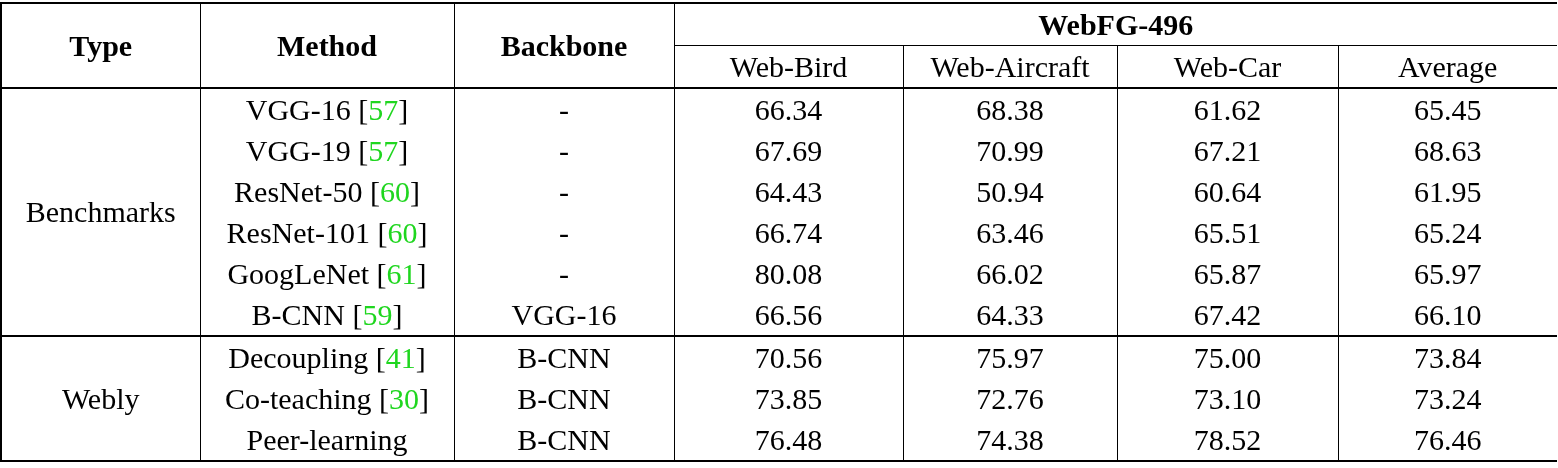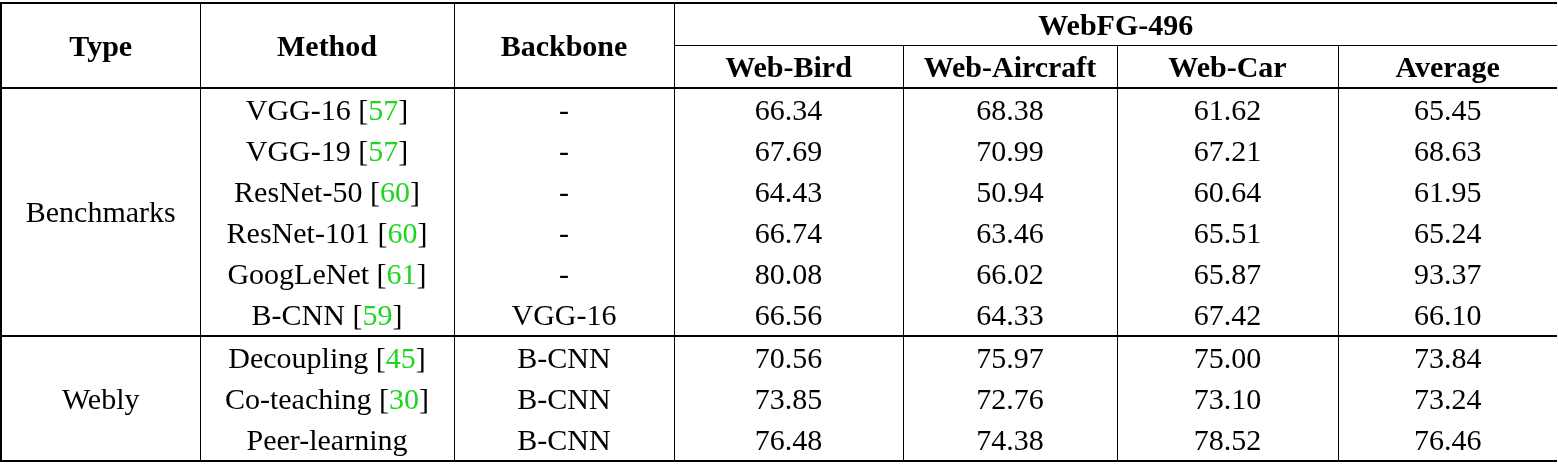--- a/index.html
+++ b/index.html
@@ -14,21 +14,21 @@
     line-height: 1;
   }
   col.c-type { width: 199px; }
   col.c-method { width: 254px; }
   col.c-backbone { width: 220px; }
   col.c-bird { width: 229px; }
   col.c-aircraft { width: 214px; }
   col.c-car { width: 221px; }
   col.c-avg { width: 219px; }
   tr.h1 th { height: 41px; border-top: 2px solid #000; font-weight: bold; }
-  tr.h2 th { height: 41px; font-weight: bold; border-top: 1.5px solid #000; margin-top: 33px; }
+  tr.h2 th { height: 41px; font-weight: normal; border-top: 1.5px solid #000; margin-top: 33px; }
   .vl { border-left: 1.5px solid #000; }
   .tl { border-left: 2px solid #000; }
   th.tall { font-weight: bold; border-bottom: 2px solid #000; }
   tr.h2 th { border-bottom: 2px solid #000; }
   tr.body-row td { height: 41px; }
   tr.group-start td { border-top: 2px solid #000; }
   tr.last-row td { border-bottom: 2.5px solid #000; }
   td.method { text-align: right; padding-right: 22px; }
   .ref { color: #1fd61f; }
   .bold { font-weight: normal; }
@@ -94,34 +94,34 @@
       <td class="vl">63.46</td>
       <td class="vl">65.51</td>
       <td class="vl">65.24</td>
     </tr>
     <tr class="body-row">
       <td class="vl method"><span>GoogLeNet</span> [<span class="ref">61</span>]</td>
       <td class="vl">-</td>
       <td class="vl">80.08</td>
       <td class="vl">66.02</td>
       <td class="vl">65.87</td>
-      <td class="vl">93.37</td>
+      <td class="vl">65.97</td>
     </tr>
     <tr class="body-row">
       <td class="vl method"><span>B-CNN</span> [<span class="ref">59</span>]</td>
       <td class="vl">VGG-16</td>
       <td class="vl">66.56</td>
       <td class="vl">64.33</td>
       <td class="vl">67.42</td>
       <td class="vl">66.10</td>
     </tr>
 
     <tr class="body-row group-start">
       <td rowspan="3" class="tl" style="border-bottom:2.5px solid #000;">Webly</td>
-      <td class="vl method"><span>Decoupling</span> [<span class="ref">45</span>]</td>
+      <td class="vl method"><span>Decoupling</span> [<span class="ref">41</span>]</td>
       <td class="vl">B-CNN</td>
       <td class="vl">70.56</td>
       <td class="vl bold">75.97</td>
       <td class="vl">75.00</td>
       <td class="vl">73.84</td>
     </tr>
     <tr class="body-row">
       <td class="vl method"><span>Co-teaching</span> [<span class="ref">30</span>]</td>
       <td class="vl">B-CNN</td>
       <td class="vl">73.85</td>

